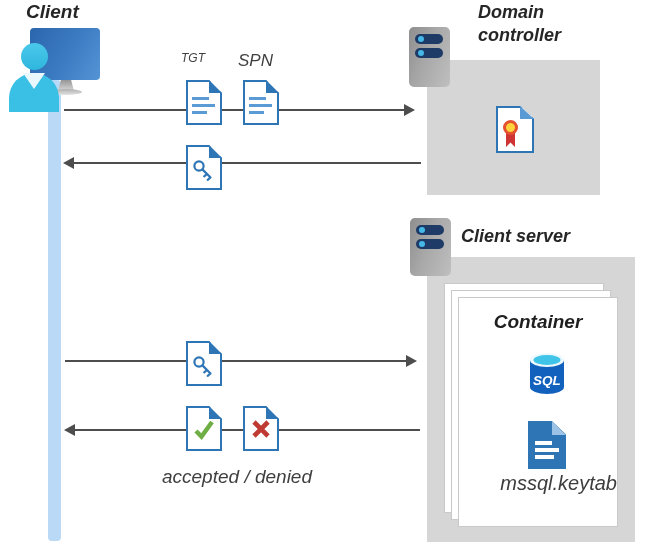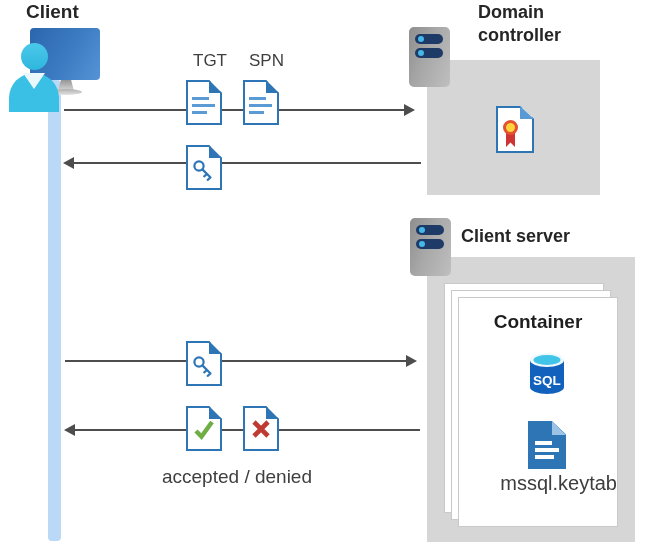--- a/index.html
+++ b/index.html
@@ -1,20 +1,20 @@
 <!DOCTYPE html>
 <html><head>
 <meta charset="utf-8">
 <style>
   html,body{margin:0;padding:0;background:#fff;}
   #canvas{
     position:relative;width:660px;height:558px;background:#ffffff;overflow:hidden;
     font-family:"Liberation Sans",sans-serif;
   }
-  .abs{position:absolute;}
+  .abs{position:absolute;font-style:italic;}
   .label-bold{font-weight:700;color:#262626;}
   .label-plain{color:#3f3f3f;}
 
   
   .lifeline{left:48px;top:80px;width:13px;height:461px;background:#b9d9f6;border-radius:4px;z-index:0;}
 
   
   .panel{background:#d6d6d6;z-index:1;}
   .dc-panel{left:427px;top:60px;width:173px;height:135px;}
   .linux-panel{left:427px;top:257px;width:208px;height:285px;}
@@ -33,22 +33,22 @@
   .arrow.left::before{
     content:"";position:absolute;left:-11px;top:-5px;width:0;height:0;
     border-right:11px solid #4d4d4d;border-top:6px solid transparent;border-bottom:6px solid transparent;
   }
   .a1{left:64px;top:109px;width:340px;}
   .a2{left:74px;top:162px;width:347px;}
   .a3{left:65px;top:360px;width:341px;}
   .a4{left:75px;top:429px;width:345px;}
 
   
-  .tgt-label{left:181px;top:51px;width:46px;text-align:right;font-size:17px;}
-  .spn-label{left:238px;top:51px;width:46px;text-align:right;font-size:17px;}
+  .tgt-label{left:181px;top:51px;width:46px;text-align:left;font-size:12px;}
+  .spn-label{left:238px;top:51px;width:46px;text-align:left;font-size:17px;}
   .result-label{left:143px;top:466px;width:188px;text-align:center;font-size:19px;}
 
   
   .doc{width:36px;height:45px;z-index:2;}
   .doc .page{
     position:absolute;inset:0;background:#fff;border:2px solid #2e75b6;box-sizing:border-box;
     clip-path:polygon(0 0,64% 0,100% 29%,100% 100%,0 100%);
   }
   .doc .fold{
     position:absolute;top:0;right:0;width:13px;height:13px;background:#2e75b6;

